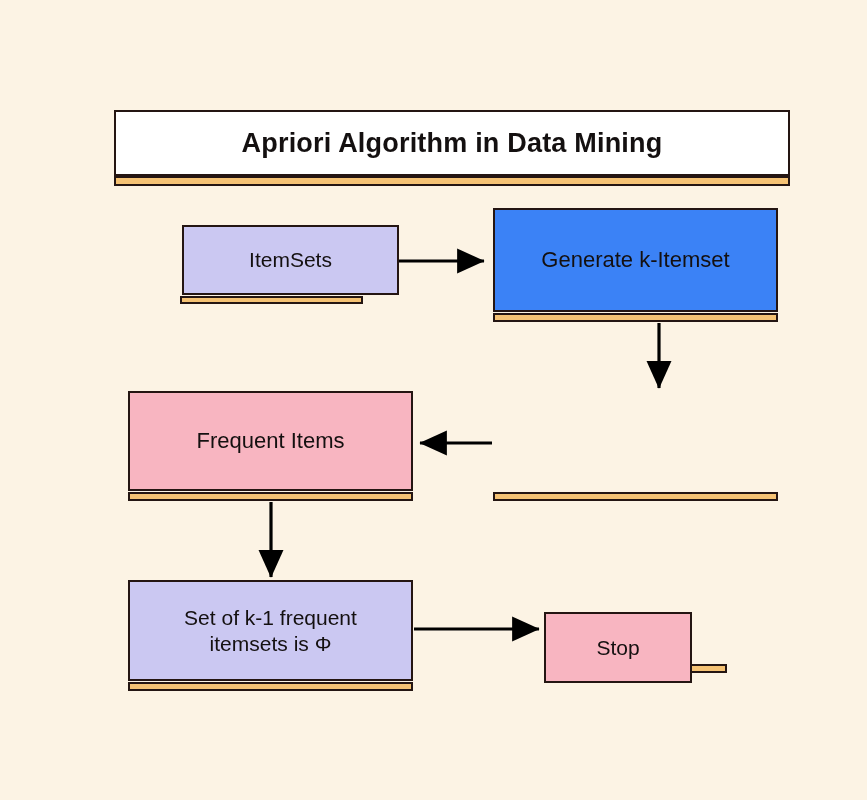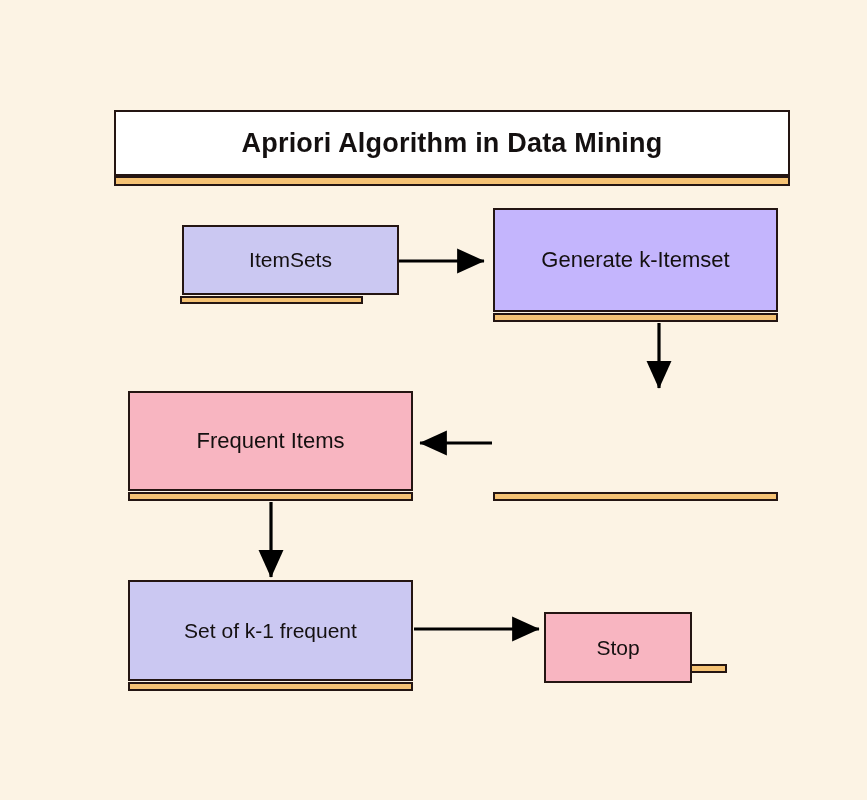--- a/index.html
+++ b/index.html
@@ -71,21 +71,21 @@
     top: 296px;
     width: 183px;
     height: 8px;
   }
 
   .n-generate {
     left: 473px;
     top: 208px;
     width: 285px;
     height: 104px;
-    background: #c4b5fd;
+    background: #3b82f6;
     font-size: 22px;
   }
   .s-generate {
     left: 473px;
     top: 313px;
     width: 285px;
     height: 9px;
   }
 
   
@@ -205,20 +205,21 @@
   <div class="node-shadow s-frequent"></div>
   <div class="node n-frequent">
     <span class="node-label">Frequent Items</span>
   </div>
 
   <div class="node-shadow s-check"></div>
 
   <div class="node-shadow s-setk"></div>
   <div class="node n-setk">
     <span class="node-label">Set of k-1 frequent</span>
+    <span class="node-label">itemsets is Φ</span>
   </div>
 
   <div class="node-shadow s-stop"></div>
   <div class="node n-stop">
     <span class="node-label">Stop</span>
   </div>
 
 </div>
 
 </body></html>

